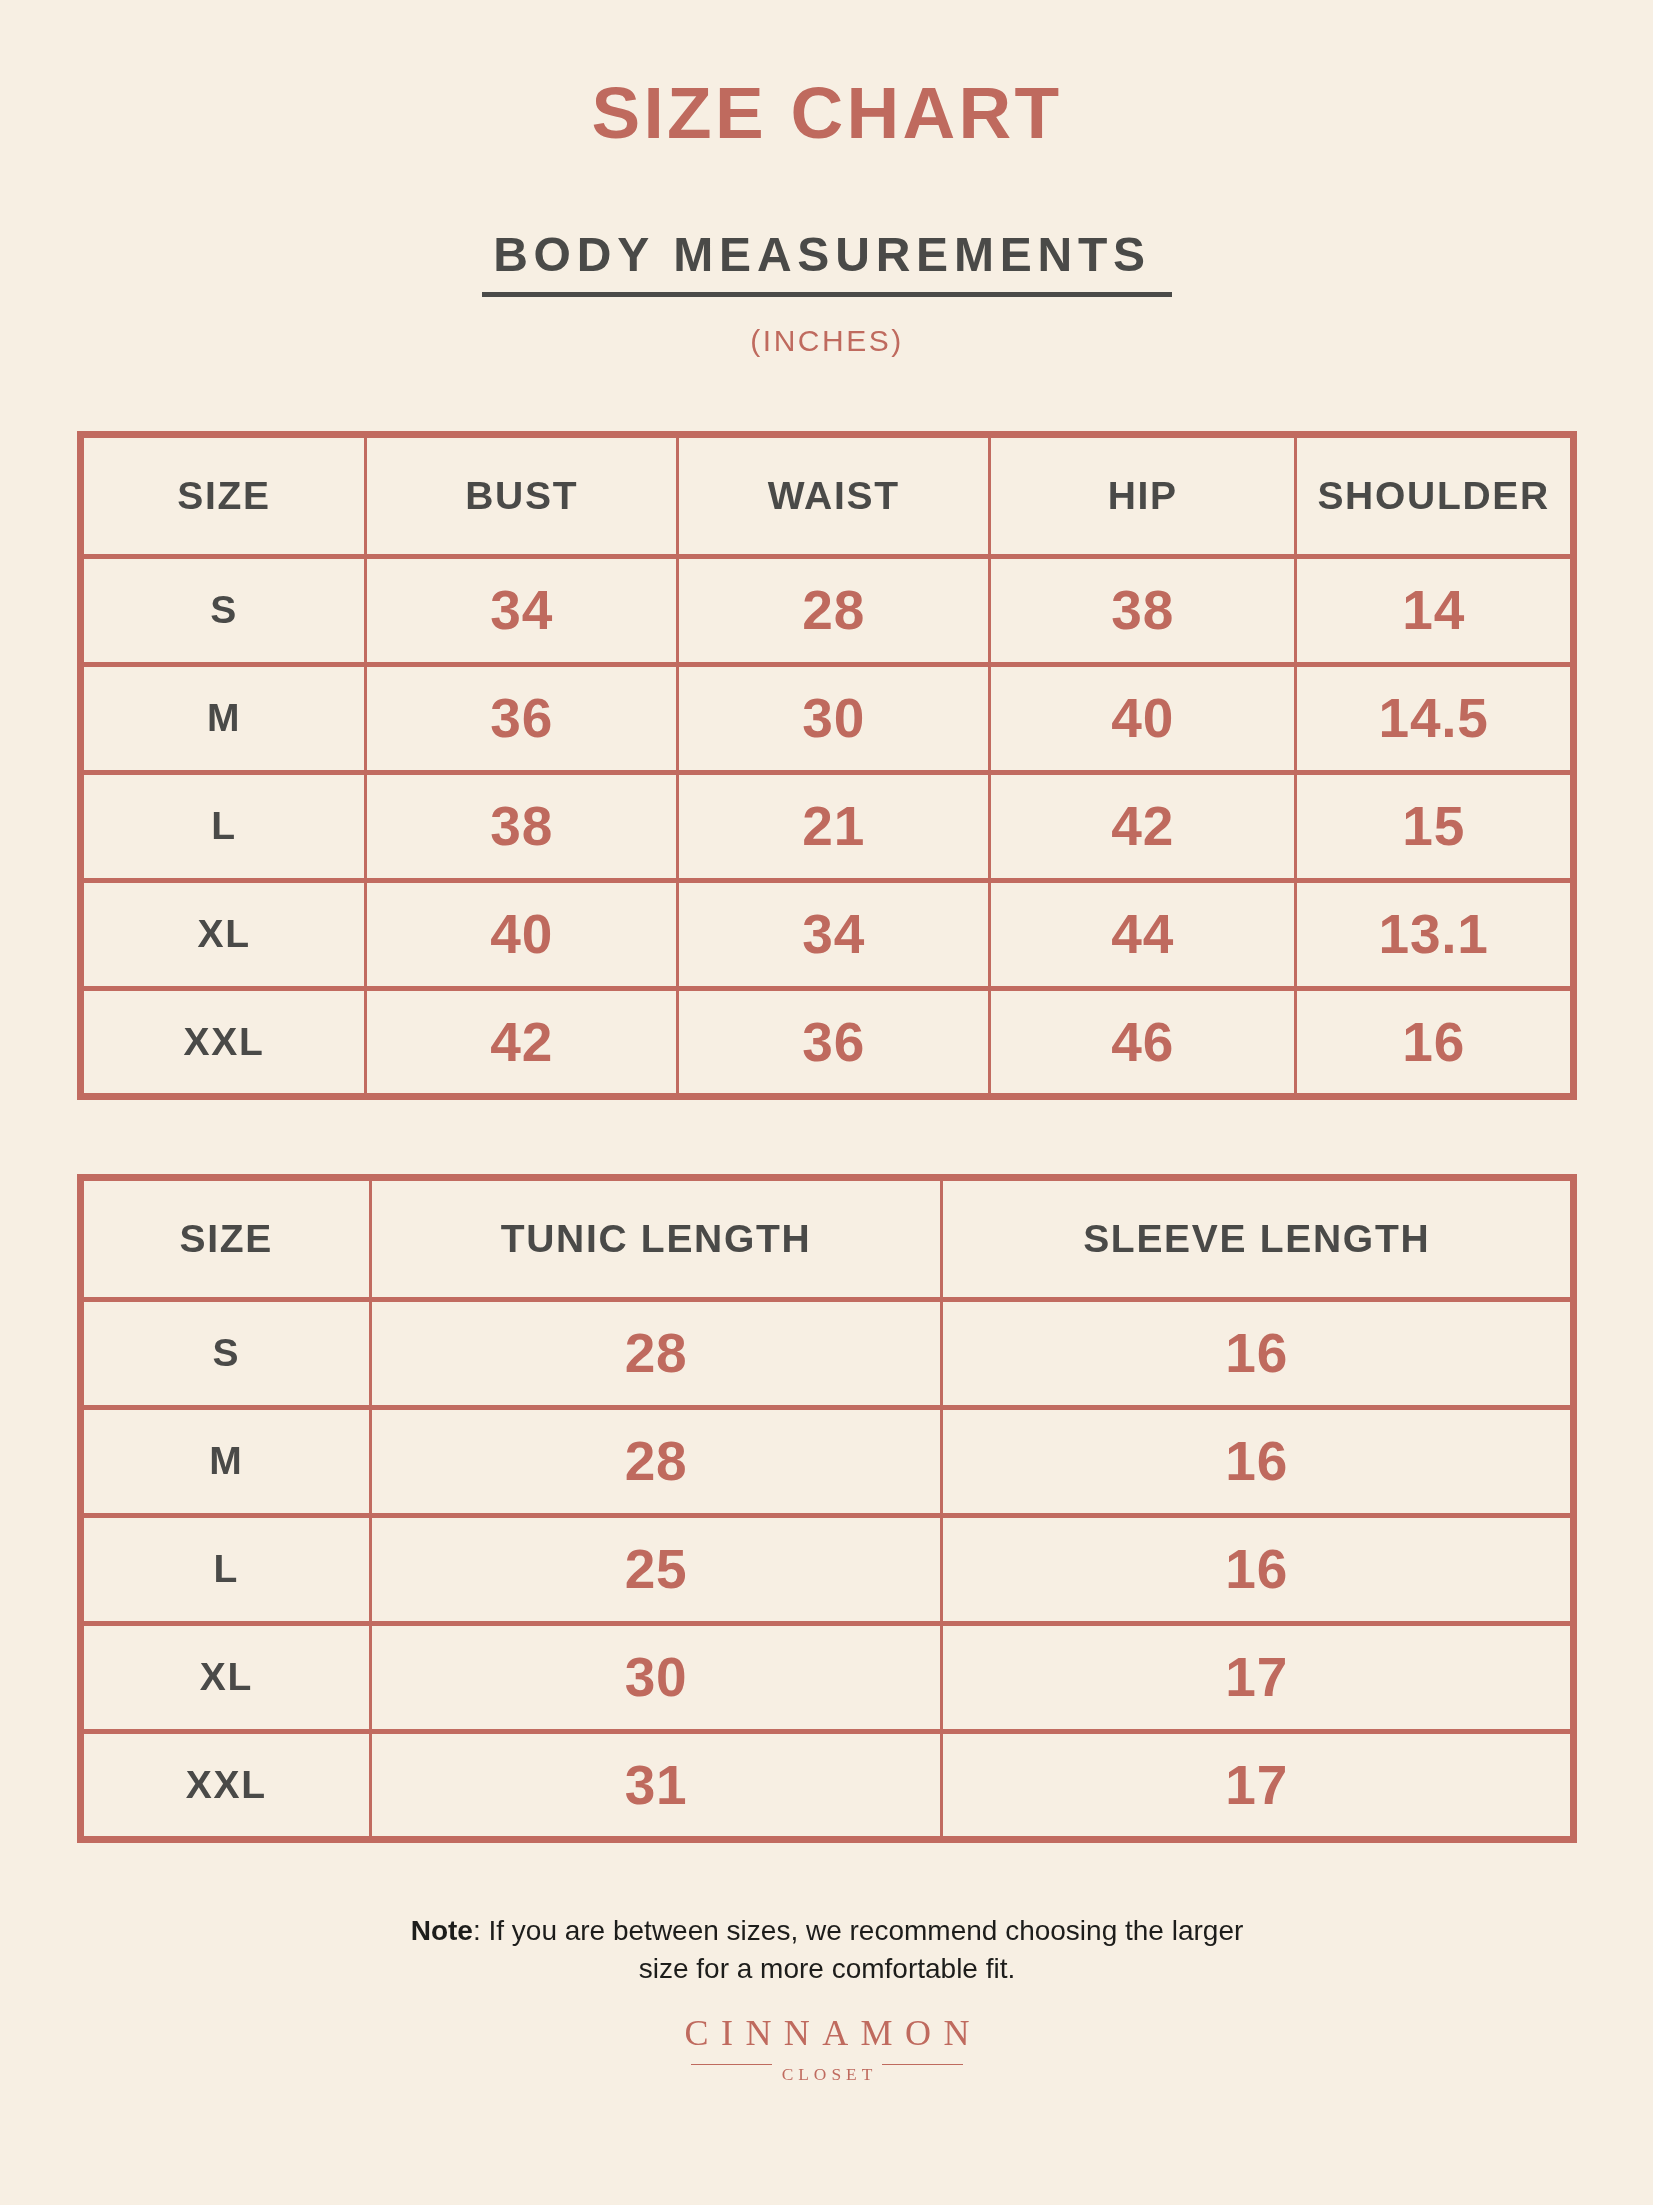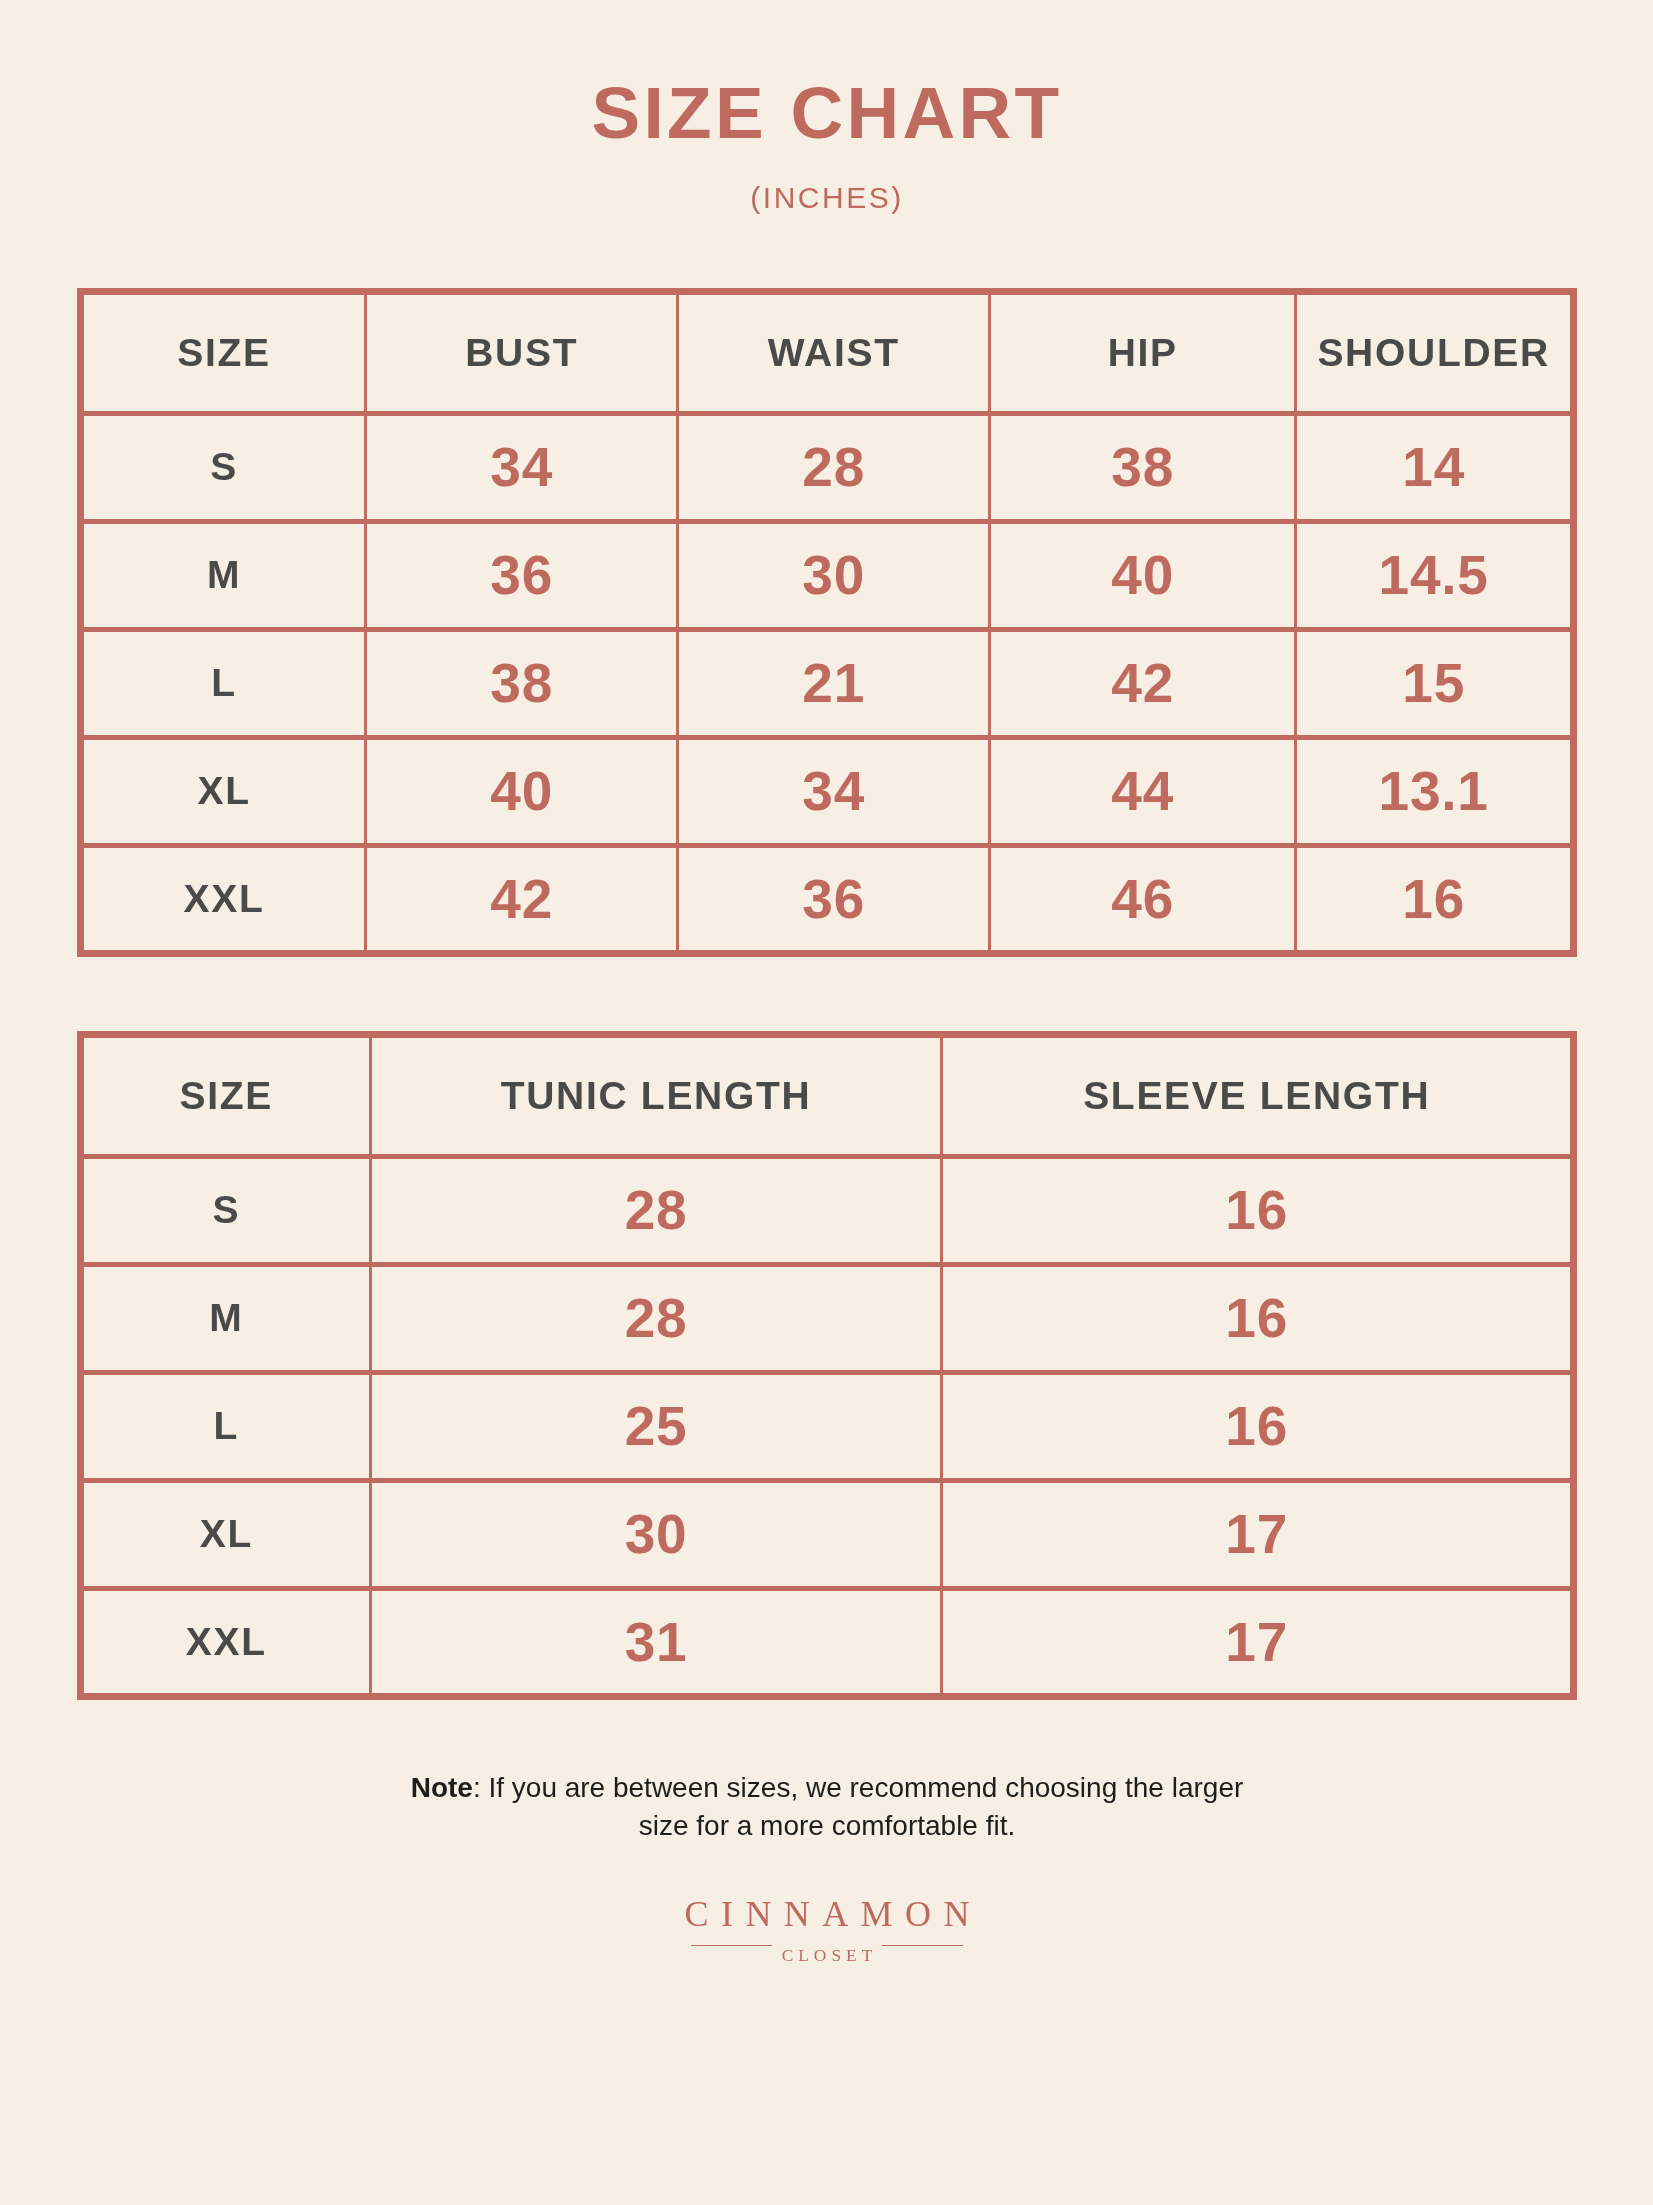--- a/index.html
+++ b/index.html
@@ -68,21 +68,21 @@
 
   .note{
     width:1571px;
     margin:69px auto 0;
     font-size:28px;
     line-height:1.38;
     color:var(--note);
   }
   .note b{font-weight:bold;}
 
-  .brand{margin-top:47px;}
+  .brand{margin-top:23px;}
   .brand-name{
     font-family:"Liberation Serif",serif;
     font-size:36px;letter-spacing:12.4px;
     color:var(--accent);
     padding-left:12.4px; 
   }
   .brand-sub{
     margin-top:10px;
     display:flex;justify-content:center;
   }
@@ -96,20 +96,23 @@
     padding:0 5px 0 10px;
   }
 </style>
 </head>
 <body>
 
 <div class="page">
 
   <h1 class="title">SIZE CHART</h1>
 
+  <div>
+    <h2 class="subtitle">BODY MEASUREMENTS</h2>
+  </div>
 
   <div class="unit">(INCHES)</div>
 
   <table class="tbl1">
     <colgroup>
       <col style="width:19.1%">
         <col style="width:20.9%">
         <col style="width:20.9%">
         <col style="width:20.5%">
         <col style="width:18.6%">

